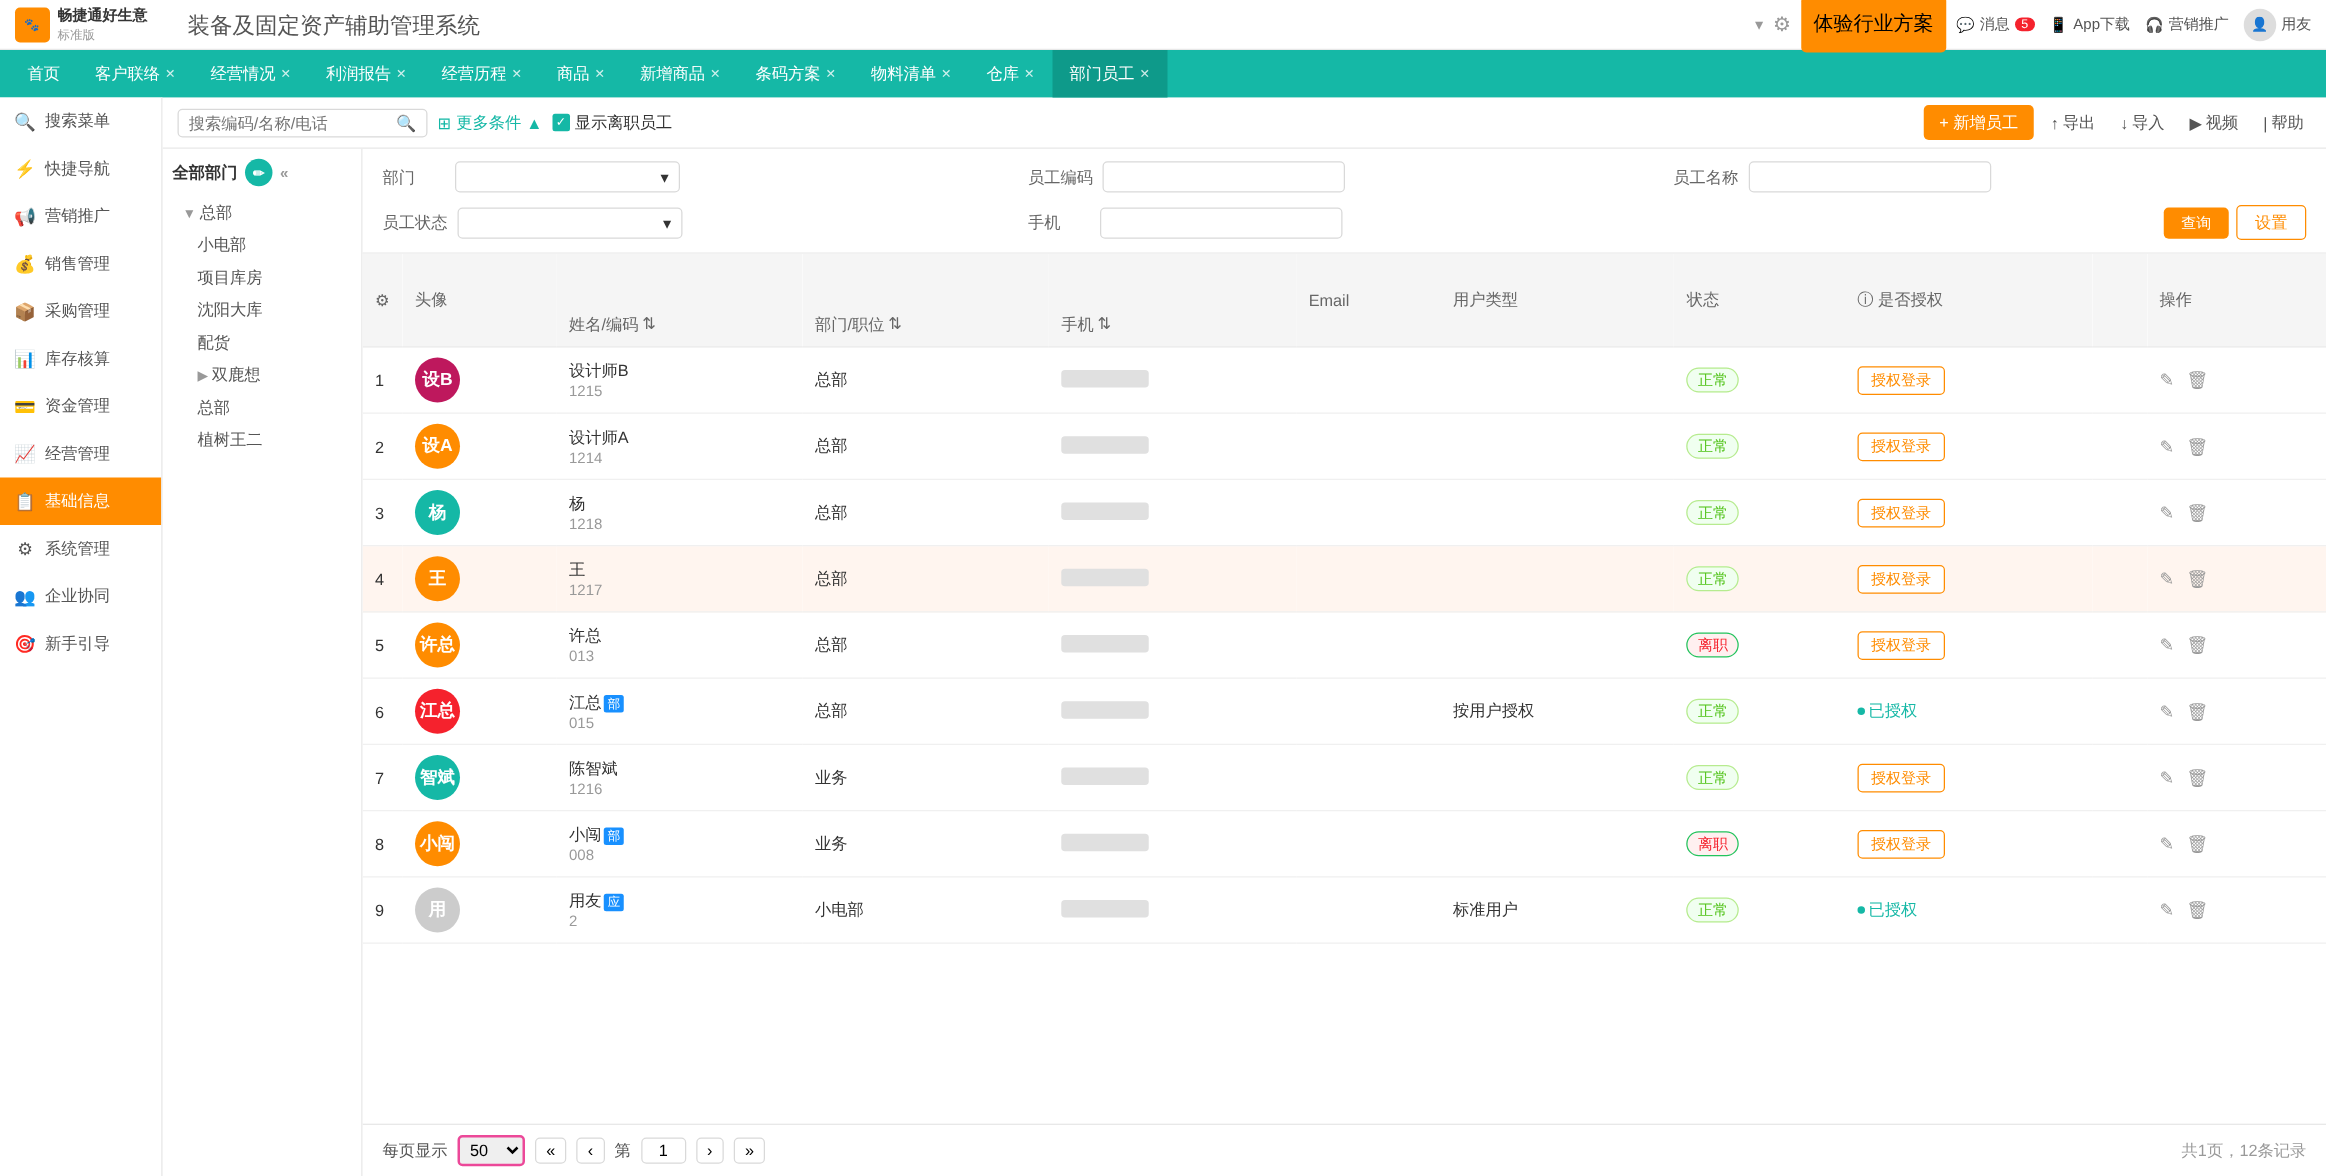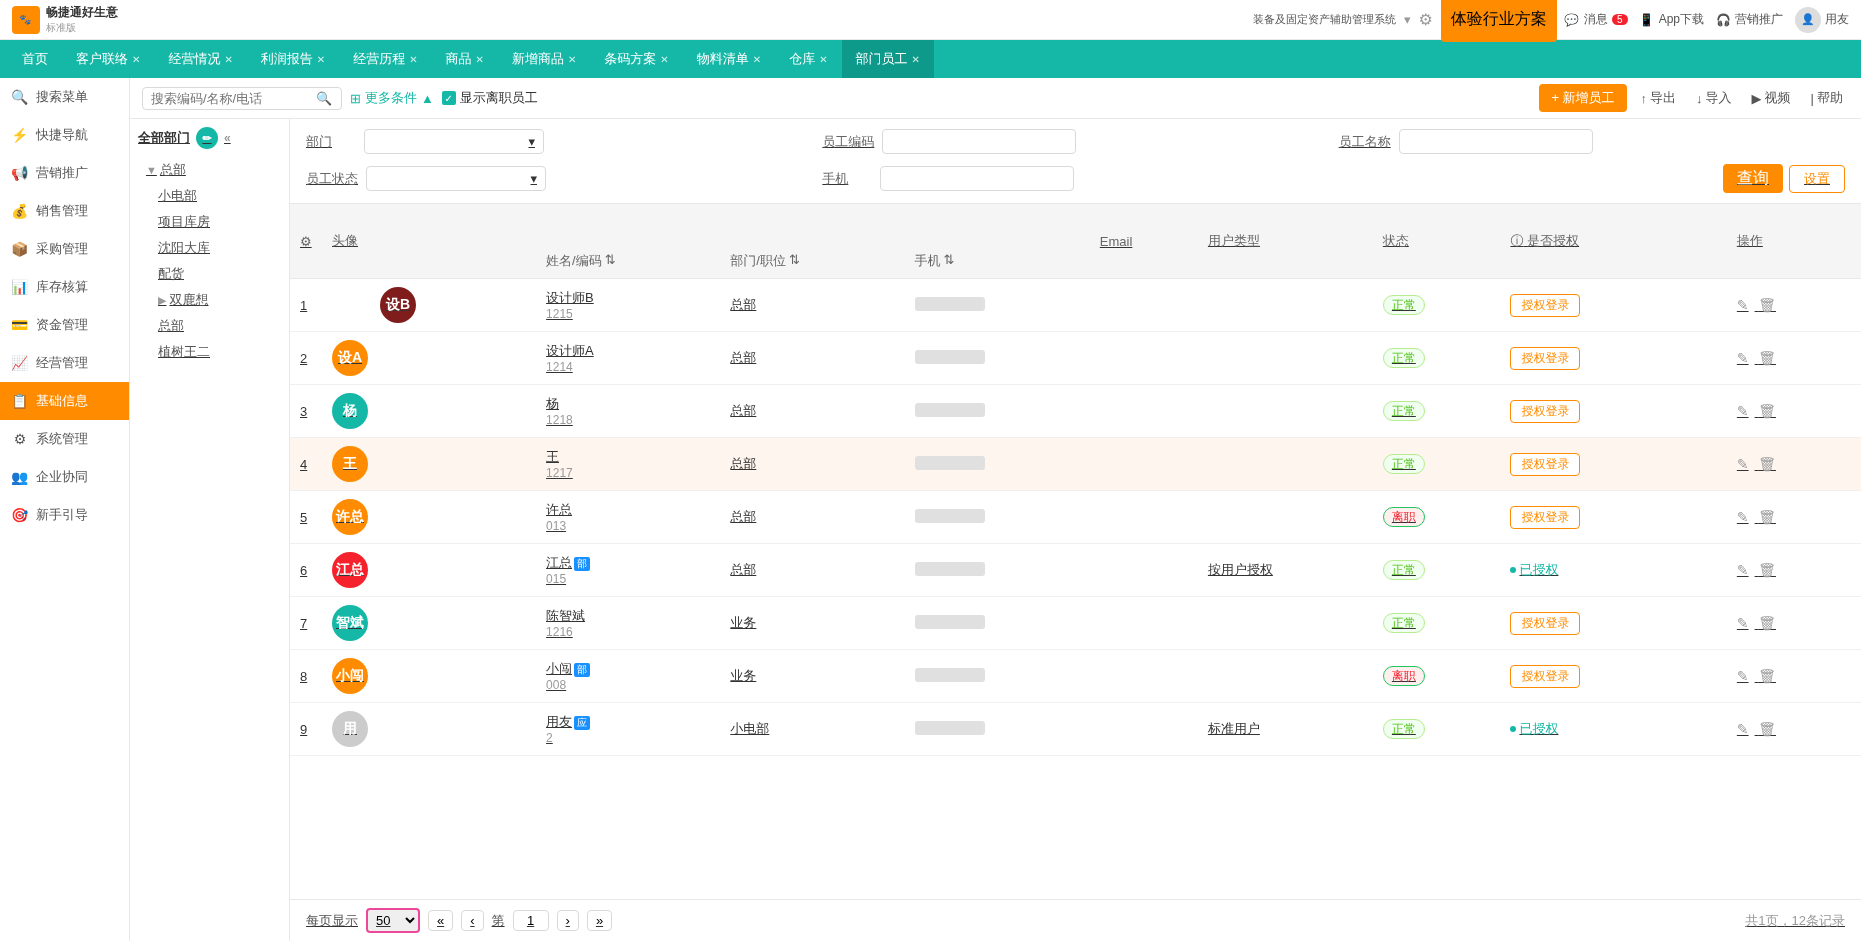--- a/index.html
+++ b/index.html
@@ -4,21 +4,21 @@
   <style>
     * { box-sizing: border-box; margin: 0; padding: 0; font-family: 'Microsoft YaHei', Arial, sans-serif; }
     body { background: #f5f5f5; font-size: 13px; color: #333; overflow: hidden; }
 
     
     .top-bar { display: flex; align-items: center; height: 40px; background: #fff; border-bottom: 1px solid #e8e8e8; padding: 0 12px; gap: 8px; }
     .logo-area { display: flex; align-items: center; gap: 6px; min-width: 130px; }
     .logo-icon { width: 28px; height: 28px; background: #ff8c00; border-radius: 4px; display: flex; align-items: center; justify-content: center; color: white; font-size: 10px; }
     .logo-text { font-size: 12px; color: #333; font-weight: bold; }
     .logo-sub { font-size: 10px; color: #999; }
-    .system-title { font-size: 11px; color: #555; flex: 1; text-align: right; }
+    .system-title { font-size: 18px; color: #555; flex: 1; }
     .top-actions { display: flex; align-items: center; gap: 12px; margin-left: auto; }
     .top-btn { display: flex; align-items: center; gap: 4px; color: #555; font-size: 12px; cursor: pointer; }
     .badge { background: #f5222d; color: white; border-radius: 8px; padding: 0 4px; font-size: 10px; min-width: 16px; text-align: center; }
     .try-btn { background: #ff8c00; color: #000000; border: none; border-radius: 4px; padding: 12px 10px; font-size: 16px; cursor: pointer; }
     .avatar-circle { width: 26px; height: 26px; border-radius: 50%; background: #ddd; display: flex; align-items: center; justify-content: center; font-size: 11px; color: #666; }
 
     
     .nav-bar { background: #15b8a6; display: flex; align-items: center; height: 38px; padding: 0 8px; gap: 0; }
     .nav-item { color: white; padding: 0 14px; height: 38px; display: flex; align-items: center; font-size: 13px; cursor: pointer; white-space: nowrap; position: relative; }
     .nav-item.active { background: #0e9a8a; }
@@ -41,39 +41,39 @@
     .search-input-wrap { display: flex; align-items: center; border: 1px solid #d9d9d9; border-radius: 4px; padding: 3px 8px; gap: 4px; width: 200px; }
     .search-input-wrap input { border: none; outline: none; font-size: 13px; width: 100%; background: transparent; }
     .more-conditions { display: flex; align-items: center; gap: 4px; color: #15b8a6; font-size: 13px; cursor: pointer; }
     .show-resigned { display: flex; align-items: center; gap: 4px; font-size: 13px; color: #333; cursor: pointer; }
     .checkbox-checked { width: 14px; height: 14px; background: #15b8a6; border-radius: 2px; display: flex; align-items: center; justify-content: center; color: white; font-size: 10px; }
     .toolbar-right { margin-left: auto; display: flex; align-items: center; gap: 8px; }
     .add-btn { background: #ff8c00; color: white; border: none; border-radius: 4px; padding: 5px 12px; font-size: 13px; cursor: pointer; }
     .action-btn { display: flex; align-items: center; gap: 3px; color: #555; font-size: 13px; cursor: pointer; padding: 4px 6px; }
 
     
-    .body-split { display: flex; flex: 1; overflow: hidden; text-decoration: underline; }
+    .body-split { display: flex; flex: 1; overflow: hidden; }
 
     
     .dept-tree { width: 160px; background: #fff; border-right: 1px solid #e8e8e8; padding: 8px; overflow-y: auto; }
     .dept-header { display: flex; align-items: center; gap: 6px; font-size: 13px; font-weight: bold; color: #333; margin-bottom: 8px; }
     .dept-edit-icon { width: 22px; height: 22px; background: #15b8a6; border-radius: 50%; display: flex; align-items: center; justify-content: center; color: white; font-size: 11px; cursor: pointer; }
     .dept-collapse { cursor: pointer; color: #999; font-size: 12px; }
     .dept-node { padding: 4px 8px; cursor: pointer; font-size: 13px; color: #555; border-radius: 3px; }
     .dept-node.indent1 { padding-left: 20px; }
     .dept-arrow { color: #999; font-size: 11px; margin-right: 3px; }
 
     
     .filter-panel { background: #fff; border-bottom: 1px solid #e8e8e8; padding: 10px 16px; display: grid; grid-template-columns: 1fr 1fr 1fr; gap: 10px; align-items: center; }
     .filter-row { display: flex; align-items: center; gap: 8px; }
     .filter-label { color: #666; font-size: 13px; white-space: nowrap; min-width: 50px; }
     .filter-select { border: 1px solid #d9d9d9; border-radius: 4px; padding: 4px 8px; font-size: 13px; display: flex; align-items: center; justify-content: space-between; min-width: 180px; cursor: pointer; background: #fff; }
     .filter-input { border: 1px solid #d9d9d9; border-radius: 4px; padding: 4px 8px; font-size: 13px; min-width: 180px; }
     .filter-actions { display: flex; gap: 6px; justify-content: flex-end; align-items: center; }
-    .query-btn { background: #ff8c00; color: white; border: none; border-radius: 4px; padding: 4px 14px; font-size: 16px; cursor: pointer; }
+    .query-btn { background: #ff8c00; color: white; border: none; border-radius: 4px; padding: 4px 14px; font-size: 12px; cursor: pointer; }
     .reset-btn { background: #fff; color: #ff8c00; border: 1px solid #ff8c00; border-radius: 4px; padding: 4px 14px; font-size: 13px; cursor: pointer; }
 
     
     .table-area { flex: 1; overflow: auto; background: #fff; }
     .data-table { width: 100%; border-collapse: collapse; }
     .data-table thead { background: #f5f5f5; position: sticky; top: 0; z-index: 1; }
     .data-table th { padding: 8px 10px; text-align: left; font-weight: normal; color: #666; font-size: 13px; border-bottom: 1px solid #e8e8e8; white-space: nowrap; }
     .data-table td { padding: 8px 10px; font-size: 13px; color: #333; border-bottom: 1px solid #f0f0f0; vertical-align: middle; }
     .data-table tr.highlighted { background: #fff5ef; }
     .avatar-badge { width: 36px; height: 36px; border-radius: 50%; display: flex; align-items: center; justify-content: center; color: white; font-size: 14px; font-weight: bold; }
@@ -307,21 +307,21 @@
                 <th>状态</th>
                 <th><span>ⓘ</span> 是否授权</th>
                 <th></th>
                 <th>操作</th>
               </tr>
             </thead>
             <tbody id="table-body">
             <tr>
       <td>1</td>
       <td>
-        <div class="avatar-badge" style="background:#7f1d1d;margin-left:48px;">设B</div>
+        <div class="avatar-badge" style="background:#be185d;">设B</div>
       </td>
       <td>
         <div>设计师B</div>
         <div style="color:#999;font-size:12px;">1215</div>
       </td>
       <td>总部</td>
       <td><span class="blurred"></span></td>
       <td></td>
       <td></td>
       <td>

